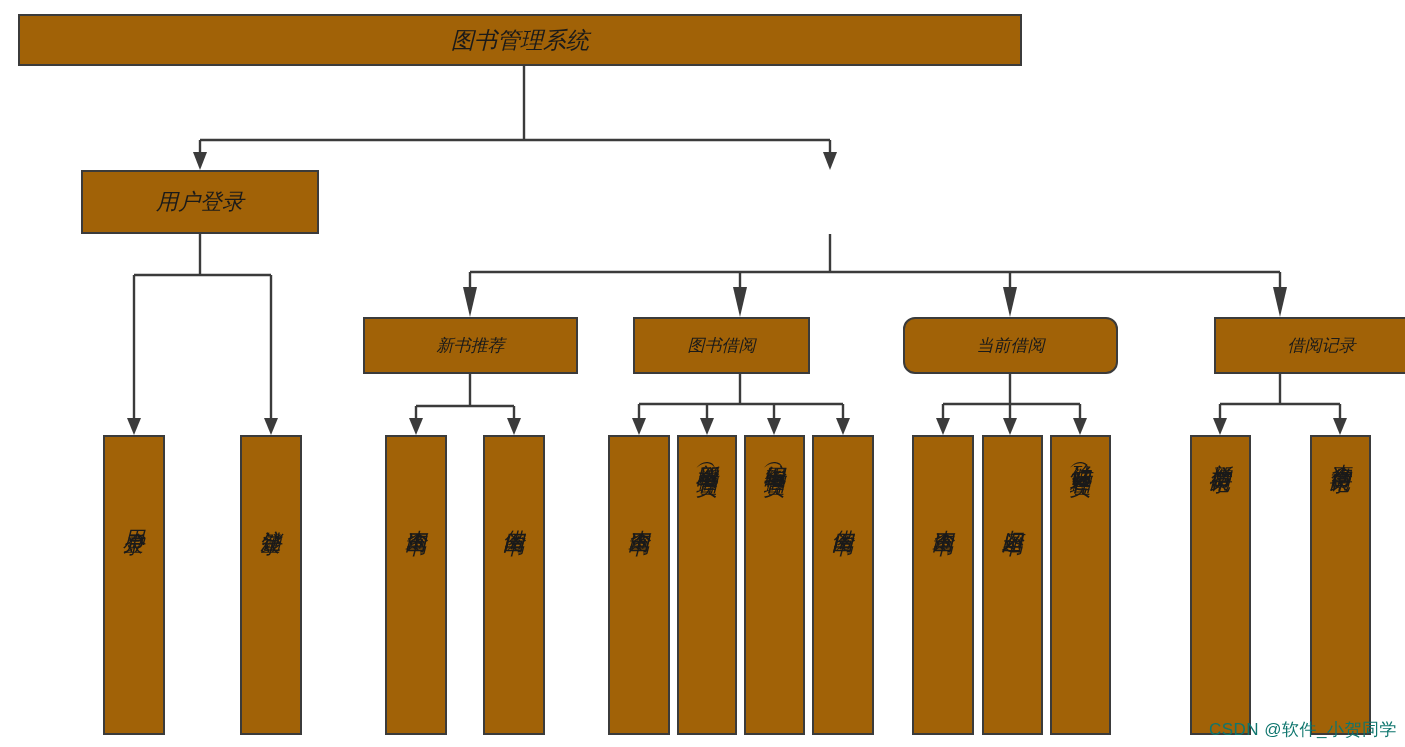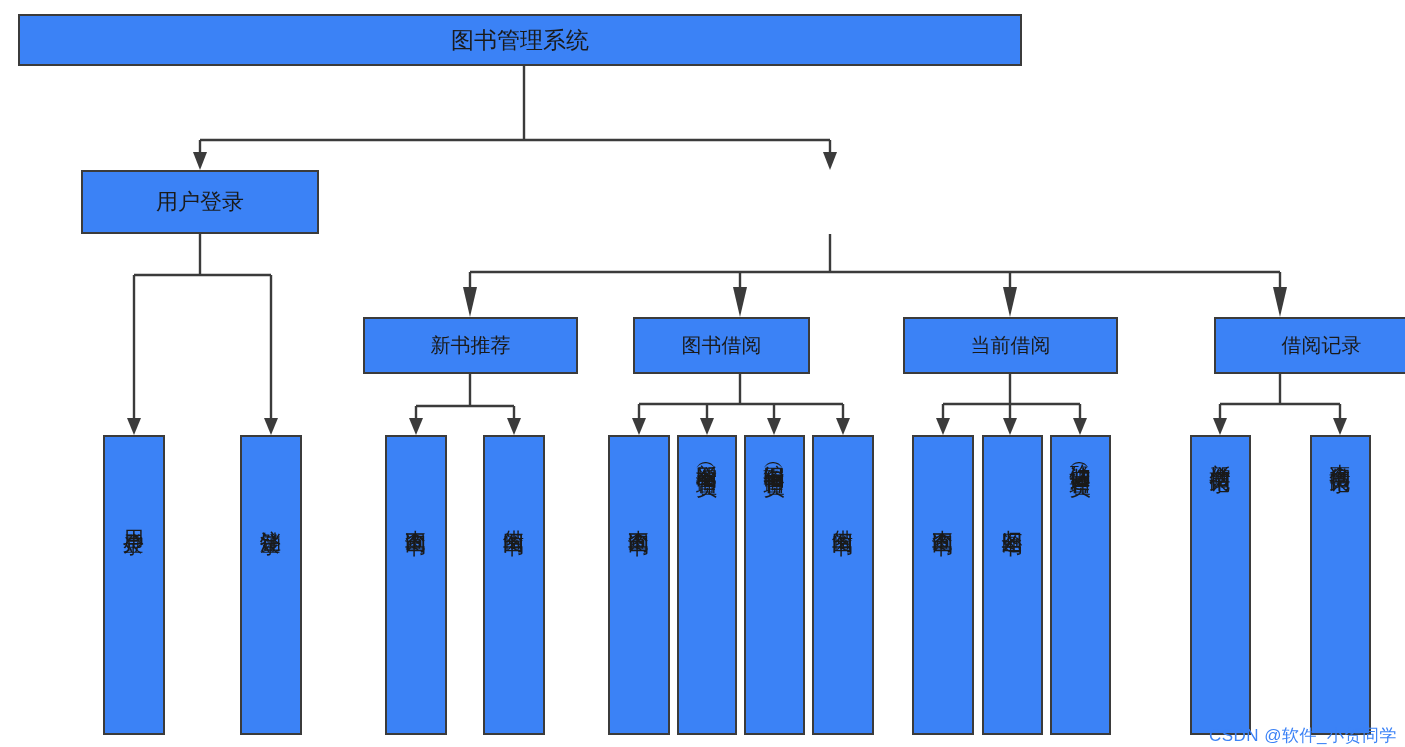--- a/index.html
+++ b/index.html
@@ -21,53 +21,54 @@
     position: absolute;
     left: 0;
     top: 0;
     width: 1405px;
     height: 747px;
     pointer-events: none;
   }
   .node {
     position: absolute;
     box-sizing: border-box;
-    background: #3b82f6;
+    background: #a16207;
     border: 2px solid #3b3b3b;
     display: flex;
     align-items: center;
     justify-content: center;
     color: #1a1a1a;
+    font-style: italic;
   }
   .node.root       { font-size: 23px; }
   .node.level1     { font-size: 22px; }
-  .node.level2     { font-size: 20px; }
+  .node.level2     { font-size: 17px; }
   .node.leaf {
     align-items: flex-start;
     justify-content: center;
     padding-top: 10px;
     font-size: 21px;
   }
   .vtext {
     writing-mode: vertical-rl;
     text-orientation: upright;
     letter-spacing: 2px;
     line-height: 1.0;
     white-space: nowrap;
     text-align: center;
   }
   .leaf-short .vtext {
     margin-top: 66px;
   }
   .watermark {
     position: absolute;
     right: 8px;
-    bottom: 0;
+    bottom: 6px;
     font-size: 17px;
-    color: #3b82f6;
+    color: #0f766e;
     letter-spacing: 0.5px;
     white-space: nowrap;
   }
 </style>
 </head>
 <body>
 
 <div id="canvas">
 
   <svg id="edges" viewBox="0 0 1405 747">
@@ -154,21 +155,21 @@
   <div class="node level1" style="left:81px; top:170px; width:238px; height:64px;">
     <span>用户登录</span>
   </div>
 
   <div class="node level2" style="left:363px; top:317px; width:215px; height:57px;">
     <span>新书推荐</span>
   </div>
   <div class="node level2" style="left:633px; top:317px; width:177px; height:57px;">
     <span>图书借阅</span>
   </div>
-  <div class="node level2" style="left:903px; top:317px; width:215px; height:57px;">
+  <div class="node level2" style="left:903px; top:317px; width:215px; height:57px;border-radius:12px;">
     <span>当前借阅</span>
   </div>
   <div class="node level2" style="left:1172px; top:317px; width:215px; height:57px;margin-left:42px;">
     <span>借阅记录</span>
   </div>
 
   <div class="node leaf leaf-short" style="left:103px; top:435px; width:62px; height:300px;">
     <span class="vtext">用户登录</span>
   </div>
   <div class="node leaf leaf-short" style="left:240px; top:435px; width:62px; height:300px;">

